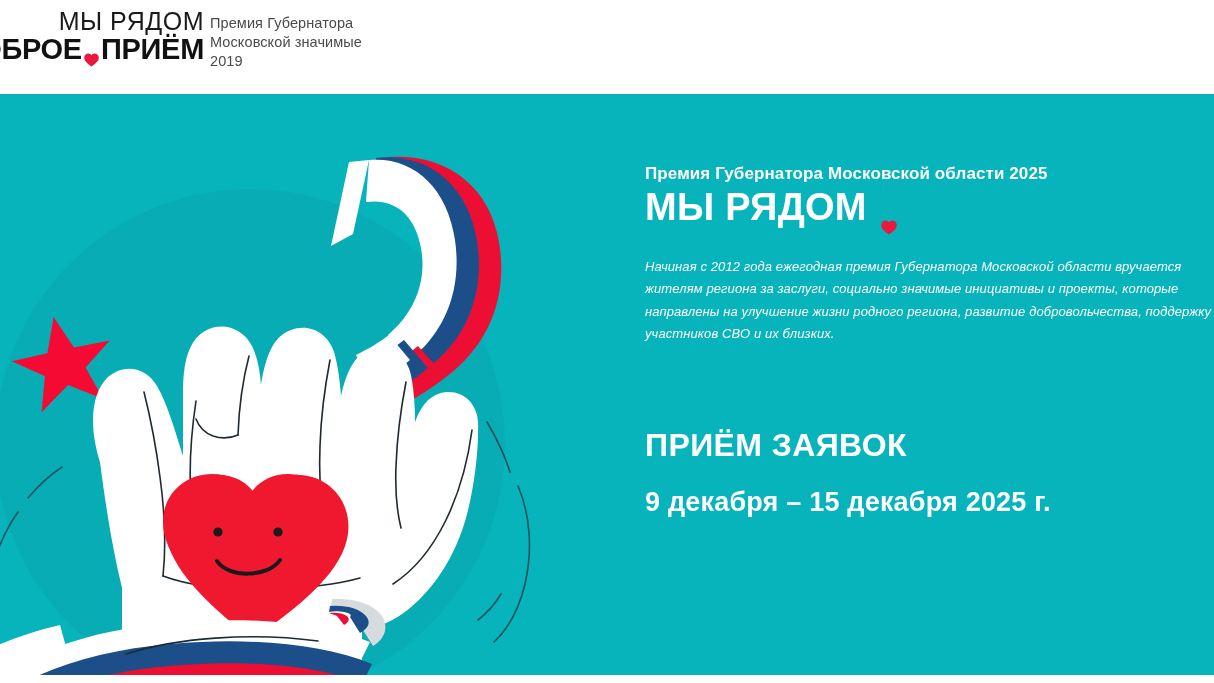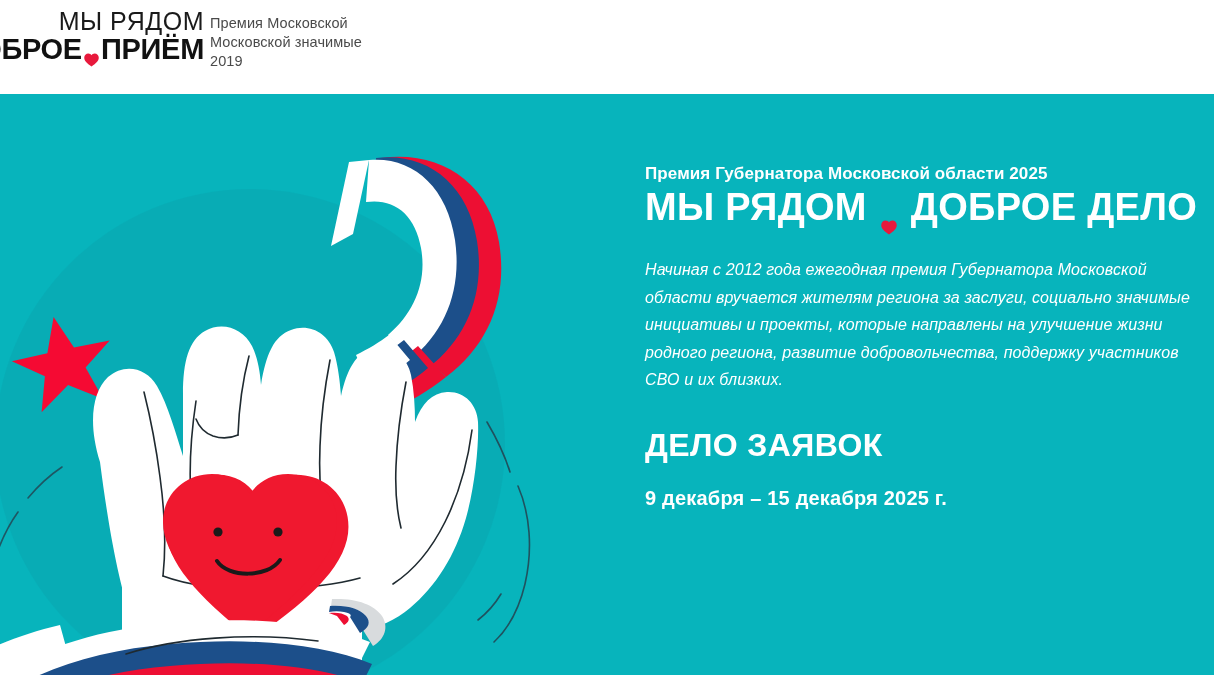--- a/index.html
+++ b/index.html
@@ -144,21 +144,21 @@
     margin: 0 14px;
     position: relative;
     top: 1px;
   }
 
   .hero-paragraph {
     position: absolute;
     left: 0;
     top: 162px;
     width: 570px;
-    font-size: 16px;
+    font-size: 13px;
     font-style: italic;
     font-weight: 400;
     line-height: 1.72;
     color: #ffffff;
     letter-spacing: 0.1px;
   }
 
   .cta-heading {
     position: absolute;
     left: 0;
@@ -167,21 +167,21 @@
     font-weight: 700;
     color: #ffffff;
     letter-spacing: 0.4px;
     white-space: nowrap;
   }
 
   .cta-dates {
     position: absolute;
     left: 0;
     top: 393px;
-    font-size: 20px;
+    font-size: 27px;
     font-weight: 700;
     color: #ffffff;
     letter-spacing: 0.2px;
     white-space: nowrap;
   }
 </style>
 </head>
 <body>
 
 <div class="page">
@@ -195,21 +195,21 @@
         <span class="brand-heart">
           <svg viewBox="0 0 32 29" width="15" height="14" aria-hidden="true">
             <path fill="#e8193c" d="M16 28.5C6 21.5 0.5 16 0.5 9.8 0.5 4.6 4.4 0.6 9.3 0.6c3 0 5.3 1.5 6.7 3.7C17.4 2.1 19.7 0.6 22.7 0.6c4.9 0 8.8 4 8.8 9.2C31.5 16 26 21.5 16 28.5z"></path>
           </svg>
         </span>
         <span class="word">ПРИЁМ</span>
       </div>
     </div>
 
     <div class="header-subtitle">
-      <div>Премия Московской</div>
+      <div>Премия Губернатора</div>
       <div>Московской значимые</div>
       <div>2019</div>
     </div>
 
   </header>
 
   <section class="hero">
 
     <div class="hero-art">
       <svg viewBox="0 0 620 589" xmlns="http://www.w3.org/2000/svg" aria-hidden="true">
@@ -358,25 +358,24 @@
 
       <div class="eyebrow">Премия Губернатора Московской области 2025</div>
 
       <h1 class="hero-title">
         <span>МЫ РЯДОМ</span>
         <span class="t-heart">
           <svg viewBox="0 0 32 29" width="16" height="15" aria-hidden="true">
             <path fill="#e8193c" d="M16 28.5C6 21.5 0.5 16 0.5 9.8 0.5 4.6 4.4 0.6 9.3 0.6c3 0 5.3 1.5 6.7 3.7C17.4 2.1 19.7 0.6 22.7 0.6c4.9 0 8.8 4 8.8 9.2C31.5 16 26 21.5 16 28.5z"></path>
           </svg>
         </span>
-        <span>ДОБРОЕ ДЕЛО</span>
       </h1>
 
       <p class="hero-paragraph">Начиная с 2012 года ежегодная премия Губернатора Московской области вручается жителям региона за заслуги, социально значимые инициативы и проекты, которые направлены на улучшение жизни родного региона, развитие добровольчества, поддержку участников СВО и их близких.</p>
 
-      <div class="cta-heading">ДЕЛО ЗАЯВОК</div>
+      <div class="cta-heading">ПРИЁМ ЗАЯВОК</div>
       <div class="cta-dates">9 декабря – 15 декабря 2025 г.</div>
 
     </div>
 
   </section>
 
 </div>
 
 </body></html>

